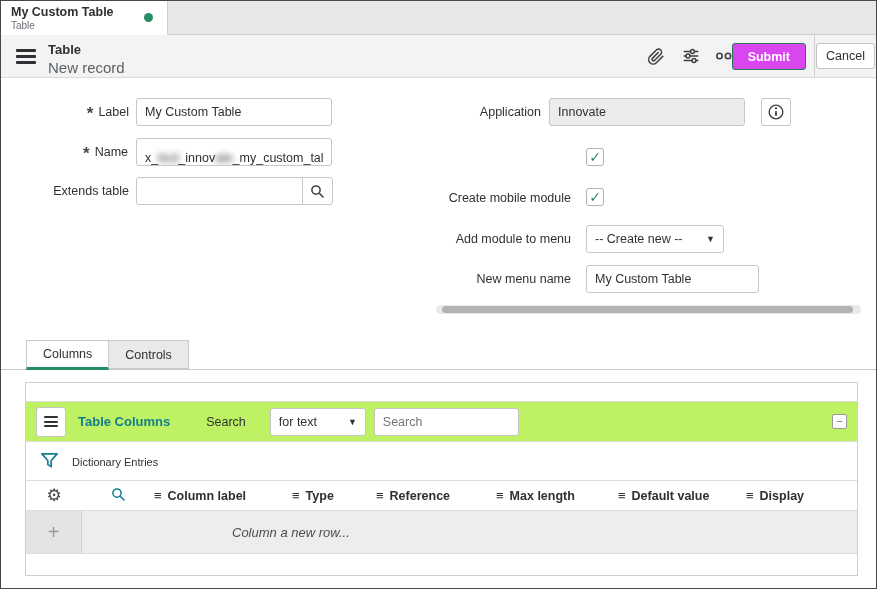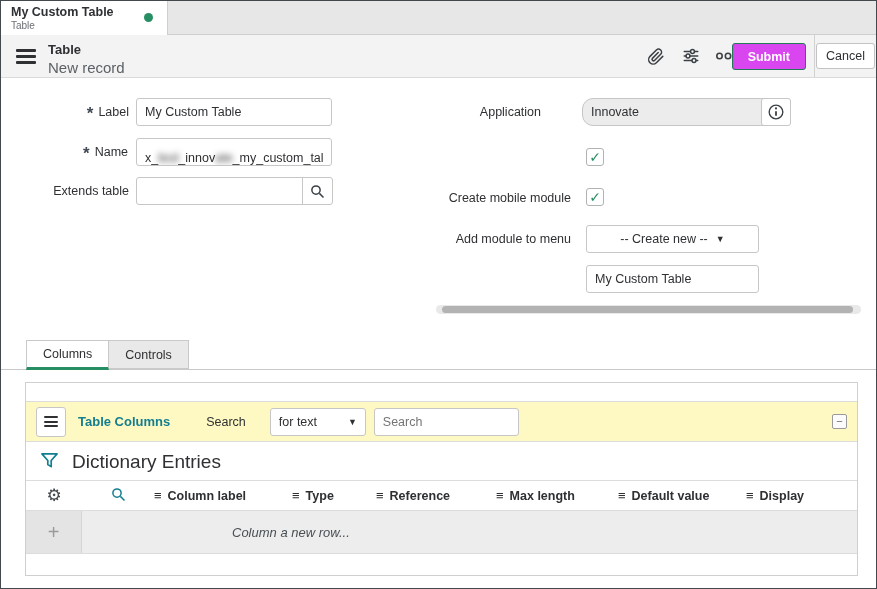--- a/index.html
+++ b/index.html
@@ -51,34 +51,34 @@
   .hscroll{position:absolute;left:435px;top:304px;width:425px;height:9px;background:#e9e9e9;border-radius:5px;}
   .hscroll .thumb{position:absolute;left:6px;right:8px;top:1px;bottom:1px;background:#b3b3b3;border-radius:5px;cursor:grab;}
   
   .sec-tabs{position:absolute;top:340px;left:0;right:0;height:29px;border-bottom:1px solid #c9c9c9;
     display:flex;align-items:flex-end;padding-left:25px;}
   .sec-tab{display:inline-flex;align-items:center;height:29px;padding:0 16px;font-size:12.5px;
     background:#e9e9e9;border:1px solid #c9c9c9;margin-right:-1px;cursor:pointer;}
   .sec-tab.active{background:#fff;height:30px;margin-bottom:-1px;border-bottom:3px solid #278E63;font-weight:400;position:relative;z-index:2;}
   
   .list-box{position:absolute;left:24px;top:381px;width:833px;height:194px;border:1px solid #cfcfcf;background:#fff;}
-  .list-band{position:absolute;top:18px;left:0;right:0;height:41px;background:#fef9c3;
+  .list-band{position:absolute;top:18px;left:0;right:0;height:41px;background:#bef264;
     border-top:1px solid #dcdcdc;border-bottom:1px solid #dcdcdc;display:flex;align-items:center;padding:0 10px;}
   .list-burger{width:30px;height:30px;background:#fff;border:1px solid #c6c6c6;border-radius:3px;cursor:pointer;
     display:flex;align-items:center;justify-content:center;padding:0;}
   .list-burger .burger{width:14px;height:11px;}
   .list-burger .burger i{height:2px;}
   .list-title{font-size:13px;font-weight:700;color:#137E8F;margin-left:12px;cursor:pointer;}
   .search-lbl{font-size:12.5px;margin-left:36px;}
   .band-select{position:static;width:96px;margin-left:24px;}
   .band-search{position:static;width:145px;margin-left:8px;}
   .collapse{margin-left:auto;width:15px;height:15px;border:1px solid #9a9a9a;border-radius:2px;color:#6b7075;
     display:flex;align-items:center;justify-content:center;font-size:11px;line-height:1;cursor:pointer;background:#fbfbfb;}
   .dict-row{position:absolute;top:66px;left:14px;height:26px;display:flex;align-items:center;gap:13px;}
-  .dict-label{font-size:19px;color:#2e3033;}
+  .dict-label{font-size:11px;color:#2e3033;}
   .hdr-row{position:absolute;top:97px;left:0;right:0;height:31px;border-top:1px solid #dcdcdc;border-bottom:1px solid #dcdcdc;
     display:flex;align-items:center;}
   .hcell{display:flex;align-items:center;gap:6px;font-size:12.5px;font-weight:700;color:#2e3033;cursor:pointer;}
   .hicon{font-size:13px;font-weight:400;color:#2e3033;line-height:1;}
   .c-gear{width:56px;justify-content:center;}
   .c-search{width:72px;justify-content:center;}
   .c0{width:138px;}.c1{width:84px;}.c2{width:120px;}.c3{width:122px;}.c4{width:128px;}.c5{flex:1;}
   .gear-glyph{font-size:17px;color:#43484d;line-height:1;cursor:pointer;}
   .insert-row{position:absolute;top:128px;left:0;right:0;height:43px;background:#ededed;border-bottom:1px solid #dcdcdc;
     display:flex;align-items:center;cursor:pointer;}
@@ -170,21 +170,21 @@
       <svg width="15" height="15" viewBox="0 0 20 20" fill="none" stroke="#3b4045" stroke-width="2">
           <circle cx="8" cy="8" r="5.5"></circle>
           <line x1="12.5" y1="12.5" x2="18" y2="18"></line>
         </svg>
     </span>
   </button>
 
   <div class="flabel" style="left:430px;top:104px;width:110px;">
     <span>Application</span>
   </div>
-  <input class="input readonly" style="left: 581px; top: 97px; width: 196px; border-radius: 11px;" readonly="" value="Innovate">
+  <input class="input readonly" style="left: 548px; top: 97px; width: 196px;" readonly="" value="Innovate">
   <button class="sq-btn" style="left:760px;top:97px;width:30px;">
     <span>
       <svg width="18" height="18" viewBox="0 0 20 20" fill="none" stroke="#3b4045" stroke-width="1.5">
           <circle cx="10" cy="10" r="7.6"></circle>
           <line x1="10" y1="9.2" x2="10" y2="14.2" stroke-width="2"></line>
           <circle cx="10" cy="6" r="1.2" fill="#3b4045" stroke="none"></circle>
         </svg>
     </span>
   </button>
 
@@ -195,25 +195,28 @@
   <div class="flabel" style="left:380px;top:190px;width:190px;">
     <span>Create mobile module</span>
   </div>
   <div class="checkbox" style="left:585px;top:187px;">
     <span class="check">✓</span>
   </div>
 
   <div class="flabel" style="left:380px;top:231px;width:190px;">
     <span>Add module to menu</span>
   </div>
-  <div class="select" style="left:585px;top:224px;width:173px;justify-content:center;">
+  <div class="select" style="left:585px;top:224px;width:138px;">
     <span>-- Create new --</span>
     <span class="arrow">▼</span>
   </div>
 
+  <div class="flabel" style="left:380px;top:271px;width:190px;">
+    <span>New menu name</span>
+  </div>
   <input class="input" style="left: 585px; top: 264px; width: 173px;" value="My Custom Table">
 
   <div class="hscroll">
     <div class="thumb"></div>
   </div>
 
   <div class="sec-tabs">
     <div class="sec-tab active">
       <span>Columns</span>
     </div>

